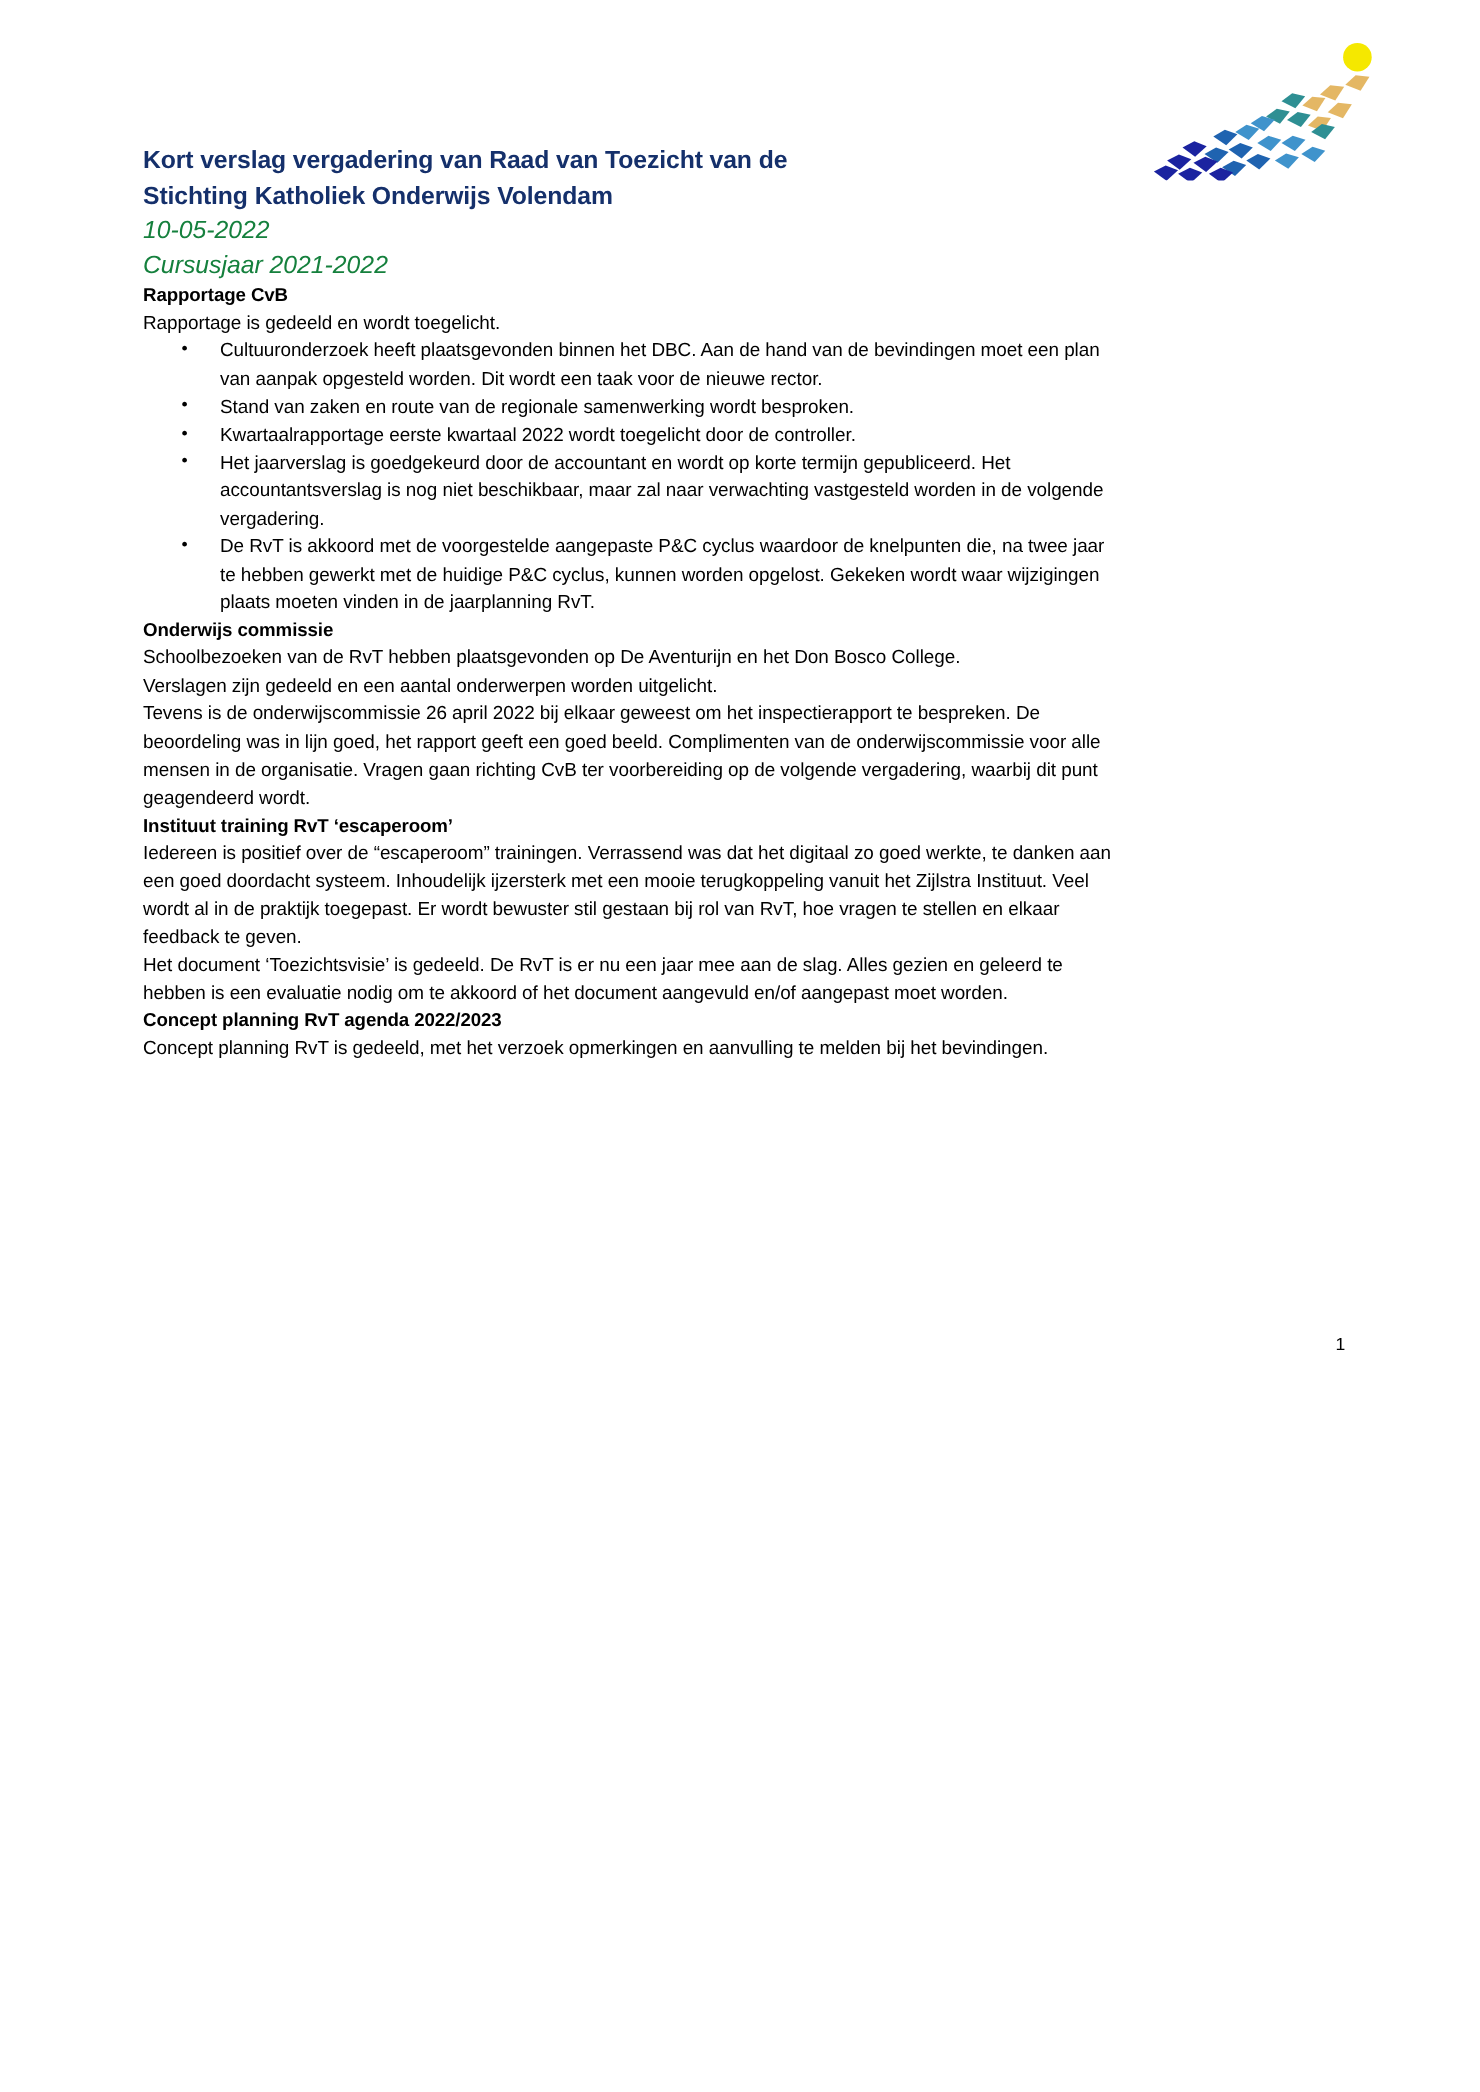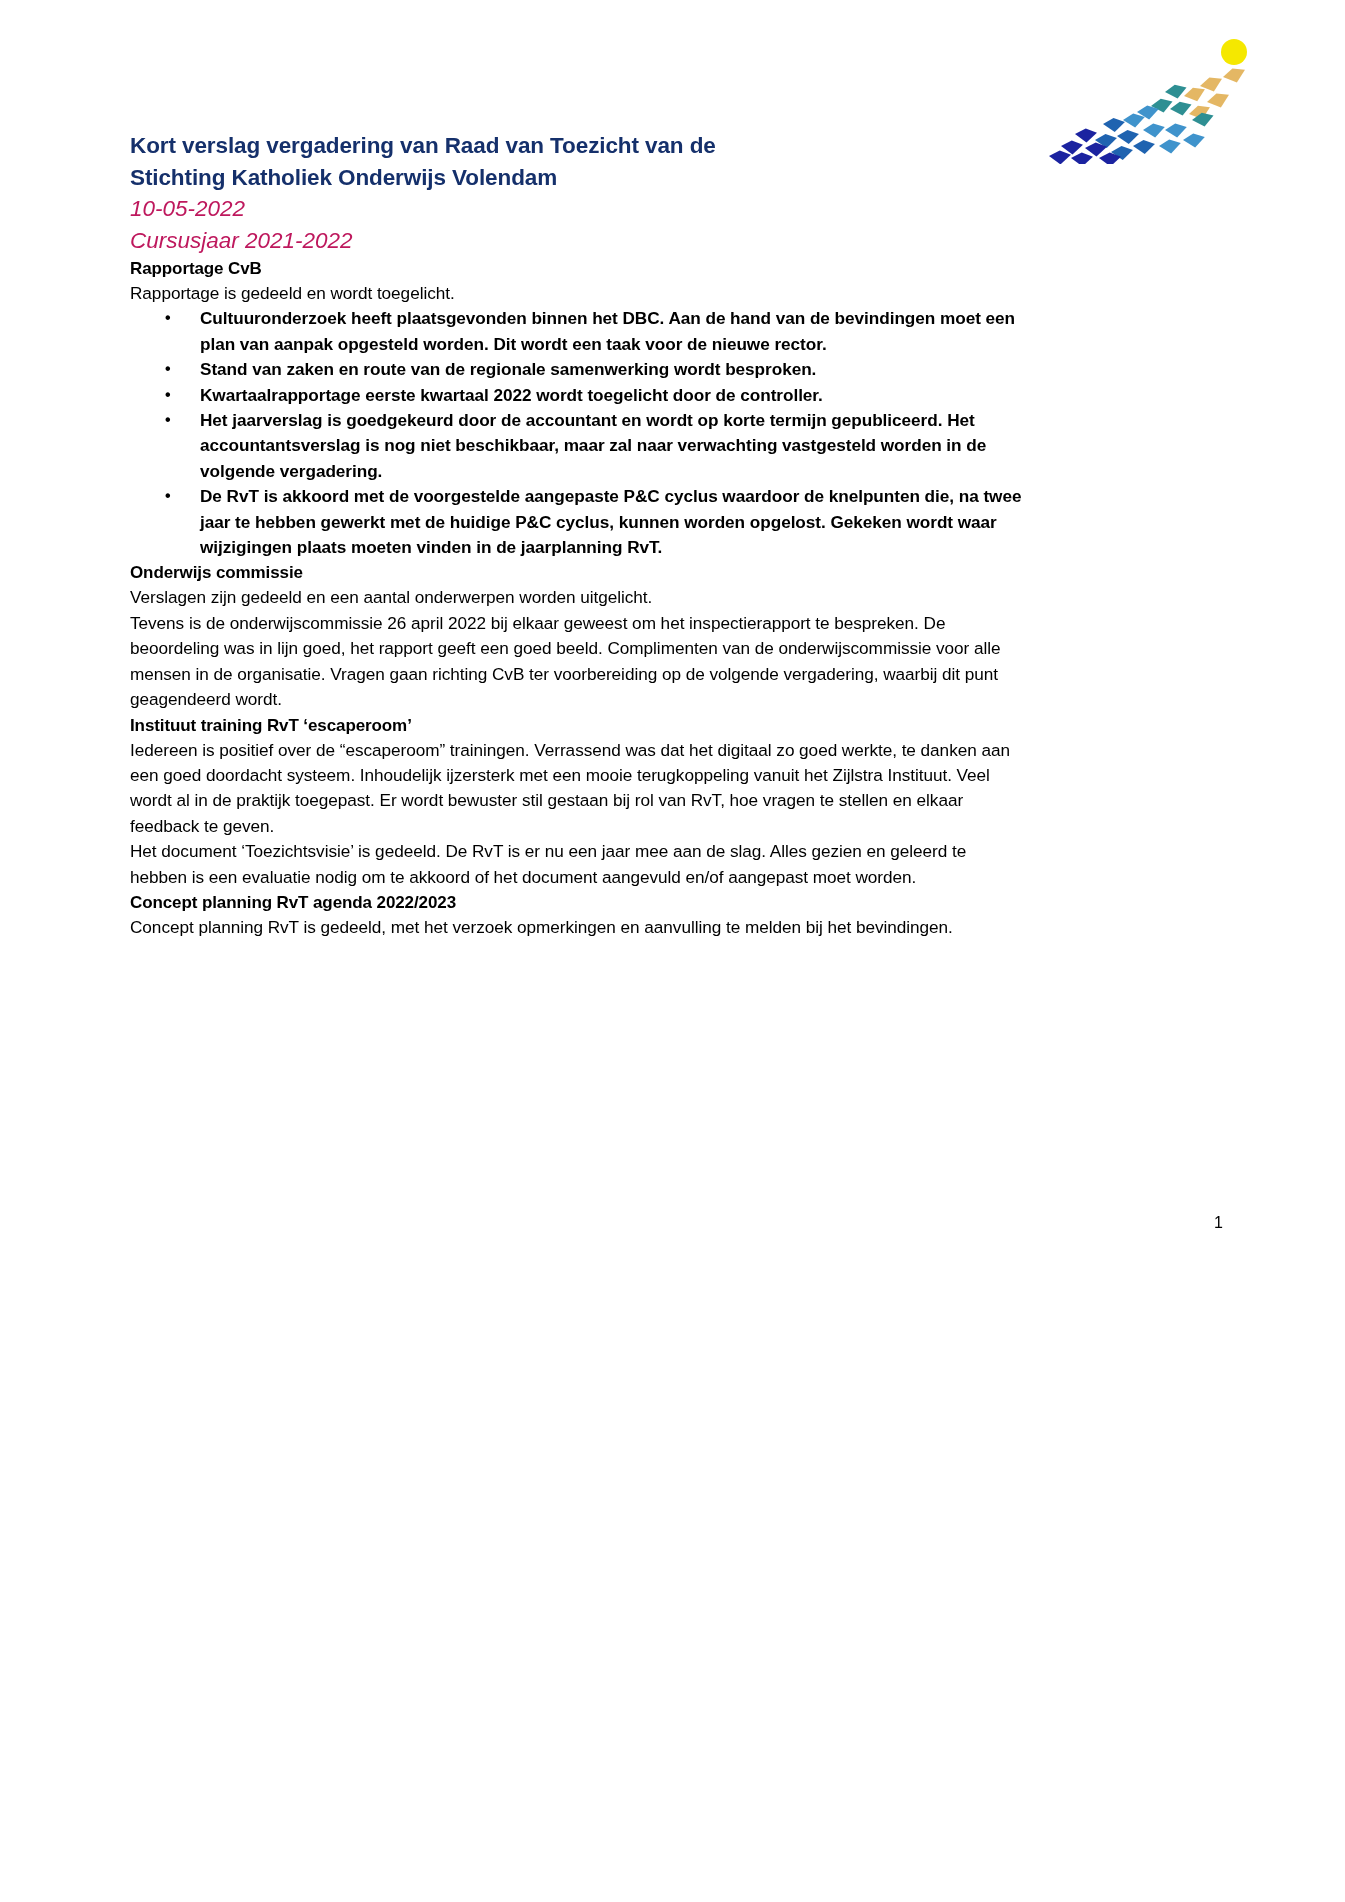--- a/index.html
+++ b/index.html
@@ -45,21 +45,21 @@
   .doc-title {
     color: #15306b;
     font-weight: bold;
     font-size: 22.5px;
     line-height: 31.5px;
     letter-spacing: -0.1px;
   }
   .doc-title .line { display: block; }
 
   .doc-subtitle {
-    color: #be185d;
+    color: #15803d;
     font-style: italic;
     font-weight: normal;
     font-size: 22.5px;
     line-height: 31.5px;
   }
   .doc-subtitle .line { display: block; }
 
   .section { }
   .section:first-of-type { margin-top: 34px; }
 
@@ -85,21 +85,20 @@
     margin: 0;
     padding: 0;
   }
   ul.bullets li {
     position: relative;
     padding-left: 70px;
     font-size: 17.2px;
     line-height: 25.4px;
     letter-spacing: -0.05px;
     margin: 0;
-    font-weight: bold;
   }
   ul.bullets li::before {
     content: "\2022";
     position: absolute;
     left: 35px;
     top: -1px;
     font-size: 16px;
     line-height: 25.4px;
   }
 
@@ -246,20 +245,21 @@
     <div class="section">
       <ul class="bullets">
         <li>Kwartaalrapportage eerste kwartaal 2022 wordt toegelicht door de controller.</li>
         <li>Het jaarverslag is goedgekeurd door de accountant en wordt op korte termijn gepubliceerd. Het accountantsverslag is nog niet beschikbaar, maar zal naar verwachting  vastgesteld worden in de volgende vergadering.</li>
         <li>De RvT is akkoord met de voorgestelde aangepaste P&amp;C cyclus waardoor de knelpunten die, na twee jaar te hebben gewerkt met de huidige P&amp;C cyclus, kunnen worden opgelost. Gekeken wordt waar wijzigingen plaats moeten vinden in de jaarplanning RvT.</li>
       </ul>
     </div>
 
     <div class="section">
       <h2 class="section-heading">Onderwijs commissie</h2>
+      <p class="para">Schoolbezoeken van de RvT hebben plaatsgevonden op De Aventurijn en het Don Bosco College.</p>
       <p class="para">Verslagen zijn gedeeld en een aantal onderwerpen worden uitgelicht.</p>
       <p class="para">Tevens is de onderwijscommissie 26 april 2022 bij elkaar geweest om het inspectierapport te bespreken. De beoordeling was in lijn goed, het rapport geeft een goed beeld. Complimenten van de onderwijscommissie voor alle mensen in de organisatie. Vragen gaan richting CvB ter voorbereiding op de volgende vergadering, waarbij dit punt geagendeerd wordt.</p>
     </div>
 
     <div class="section">
       <h2 class="section-heading">Instituut training RvT ‘escaperoom’</h2>
       <p class="para">Iedereen is positief over de “escaperoom” trainingen. Verrassend was dat het digitaal zo goed werkte, te danken aan een goed doordacht systeem. Inhoudelijk ijzersterk met een mooie terugkoppeling vanuit het Zijlstra Instituut. Veel wordt al in de praktijk toegepast. Er wordt bewuster stil gestaan bij rol van RvT, hoe vragen te stellen en elkaar feedback te geven.</p>
       <p class="para spaced">Het document ‘Toezichtsvisie’ is gedeeld. De RvT is er nu een jaar mee aan de slag. Alles gezien en geleerd te hebben is een evaluatie nodig om te akkoord of het document aangevuld en/of aangepast moet worden.</p>
     </div>
 

